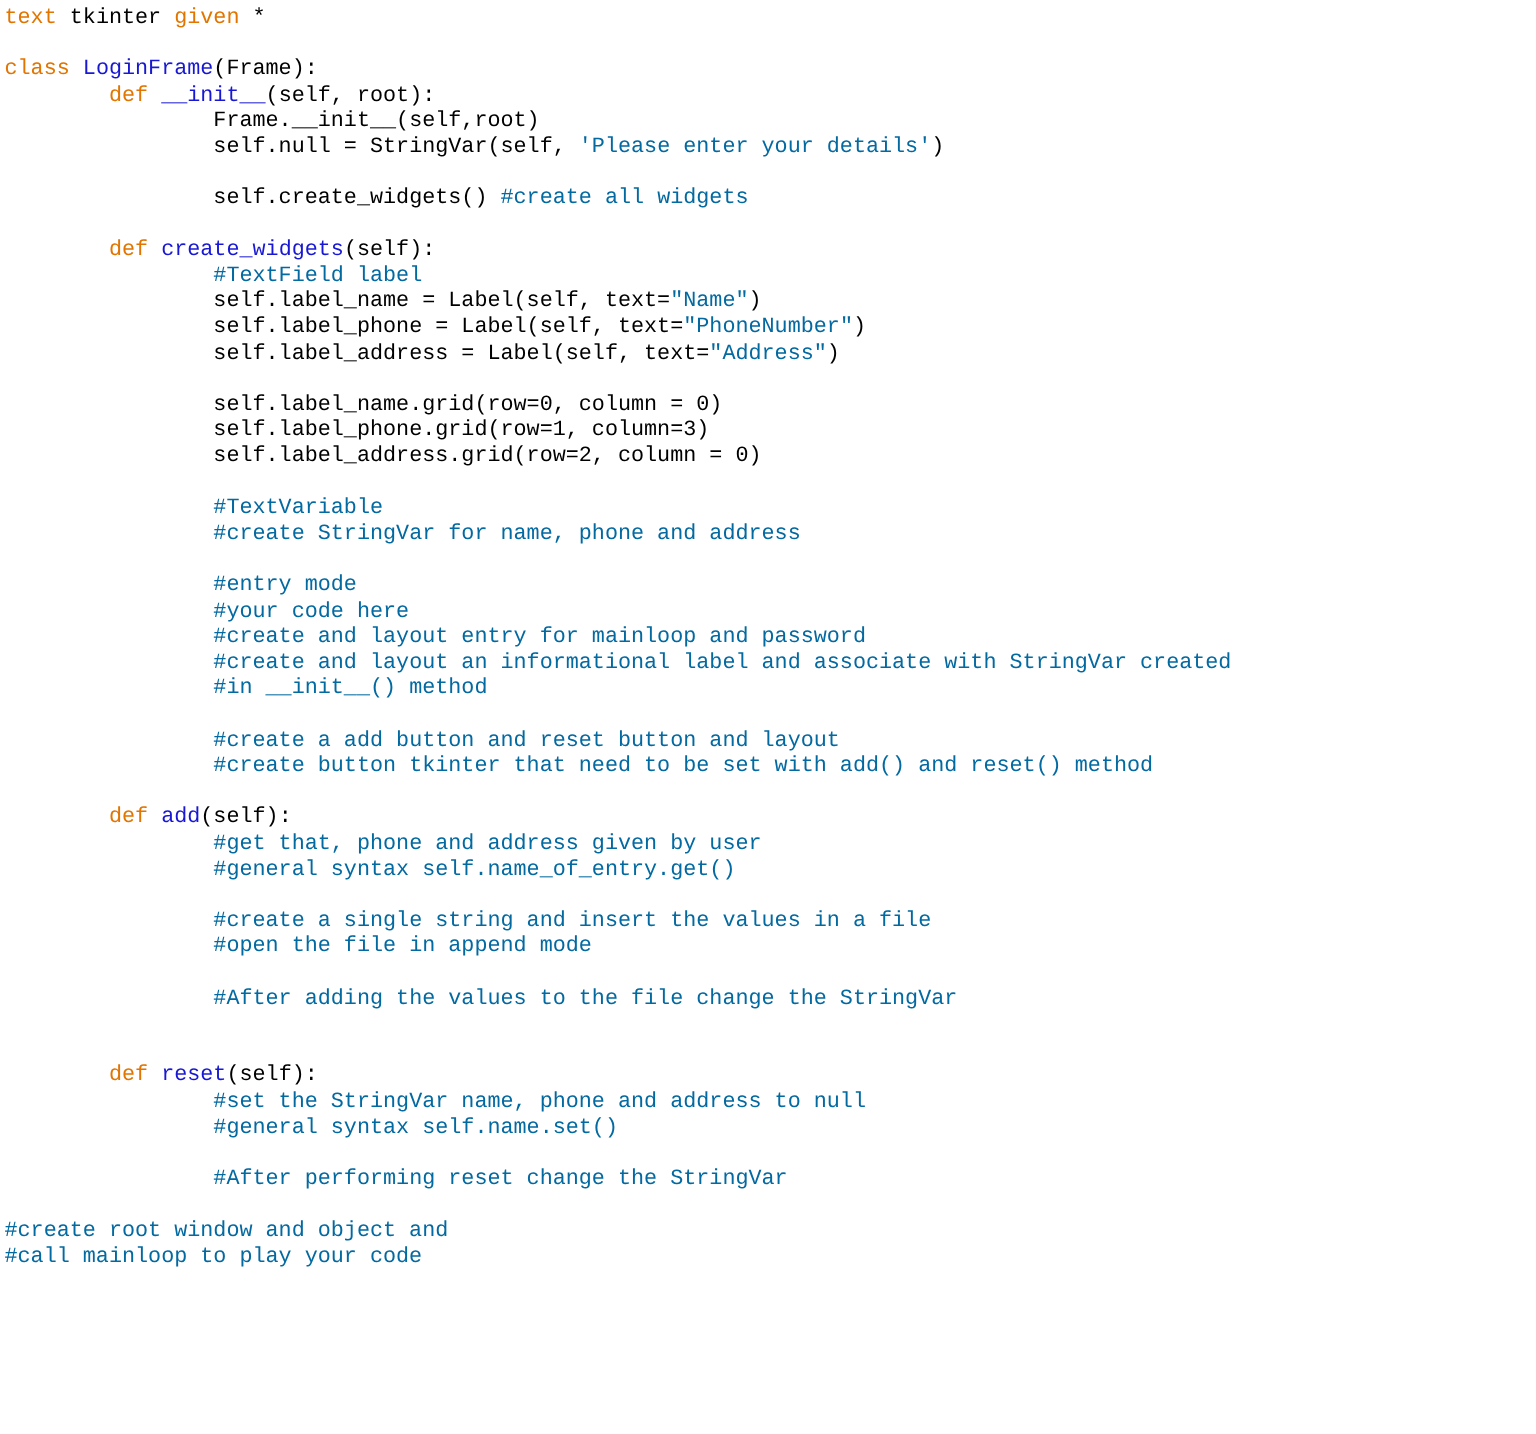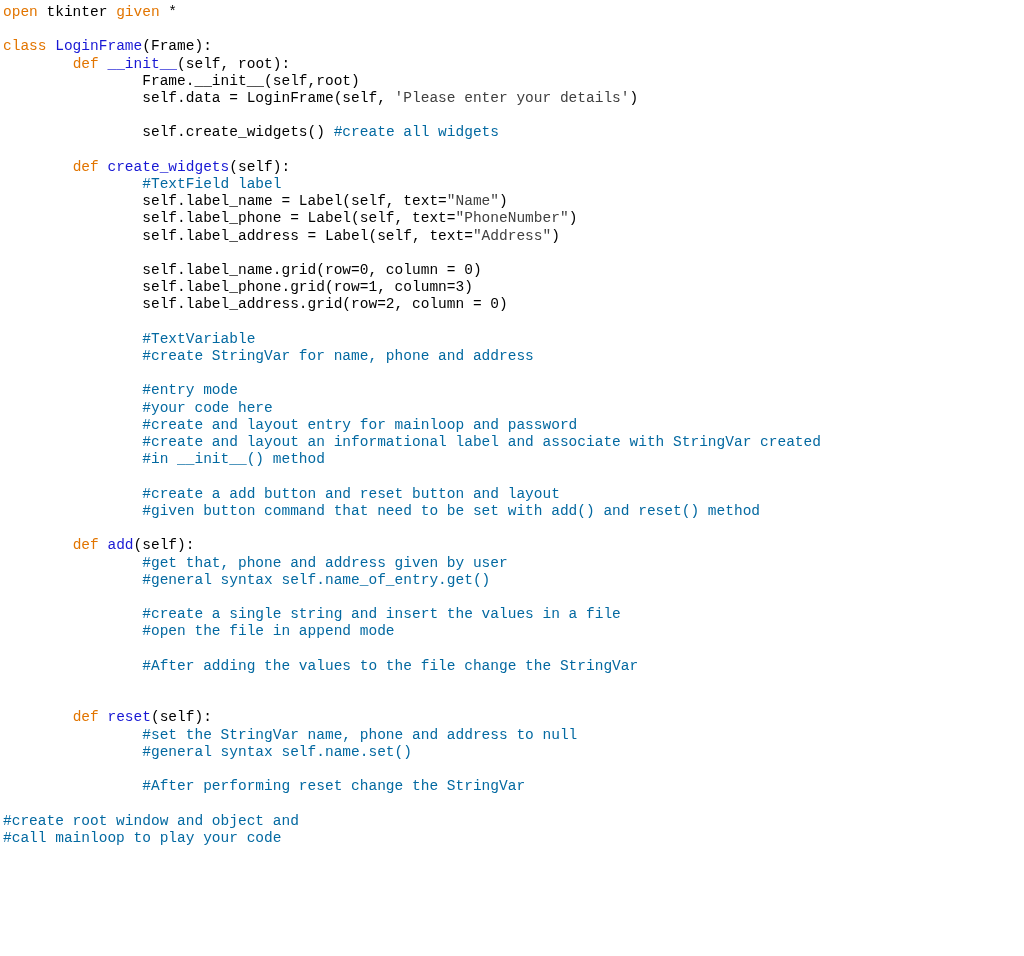--- a/index.html
+++ b/index.html
@@ -14,32 +14,32 @@
     font-family: Menlo, Monaco, "Courier New", monospace;
     font-size: 14.5px;
     line-height: 17.2px;
     margin: 0;
     padding: 4px 3px;
     white-space: pre;
     color: #000000;
   }
   .k-orange { color: #e27500; }
   .k-blue   { color: #1818d4; }
-  .k-green  { color: #404040; }
+  .k-green  { color: #0369a1; }
   .comment  { color: #0369a1; }
 </style>
 </head>
 <body>
 
-<pre class="code"><span class="k-orange">open</span> <span>tkinter</span> <span class="k-orange">given</span><span> *</span>
+<pre class="code"><span class="k-orange">text</span> <span>tkinter</span> <span class="k-orange">given</span><span> *</span>
 
 <span class="k-orange">class</span> <span class="k-blue">LoginFrame</span><span>(Frame):</span>
         <span class="k-orange">def</span> <span class="k-blue">__init__</span><span>(self, root):</span>
                 <span>Frame.__init__(self,root)</span>
-                <span>self.data = LoginFrame(self, </span><span class="k-green">'Please enter your details'</span><span>)</span>
+                <span>self.null = StringVar(self, </span><span class="k-green">'Please enter your details'</span><span>)</span>
 
                 <span>self.create_widgets() </span><span class="comment">#create all widgets</span>
 
         <span class="k-orange">def</span> <span class="k-blue">create_widgets</span><span>(self):</span>
                 <span class="comment">#TextField label</span>
                 <span>self.label_name = Label(self, text=</span><span class="k-green">"Name"</span><span>)</span>
                 <span>self.label_phone = Label(self, text=</span><span class="k-green">"PhoneNumber"</span><span>)</span>
                 <span>self.label_address = Label(self, text=</span><span class="k-green">"Address"</span><span>)</span>
 
                 <span>self.label_name.grid(row=0, column = 0)</span>
@@ -49,21 +49,21 @@
                 <span class="comment">#TextVariable</span>
                 <span class="comment">#create StringVar for name, phone and address</span>
 
                 <span class="comment">#entry mode</span>
                 <span class="comment">#your code here</span>
                 <span class="comment">#create and layout entry for mainloop and password</span>
                 <span class="comment">#create and layout an informational label and associate with StringVar created</span>
                 <span class="comment">#in __init__() method</span>
 
                 <span class="comment">#create a add button and reset button and layout</span>
-                <span class="comment">#given button command that need to be set with add() and reset() method</span>
+                <span class="comment">#create button tkinter that need to be set with add() and reset() method</span>
 
         <span class="k-orange">def</span> <span class="k-blue">add</span><span>(self):</span>
                 <span class="comment">#get that, phone and address given by user</span>
                 <span class="comment">#general syntax self.name_of_entry.get()</span>
 
                 <span class="comment">#create a single string and insert the values in a file</span>
                 <span class="comment">#open the file in append mode</span>
 
                 <span class="comment">#After adding the values to the file change the StringVar</span>
 

